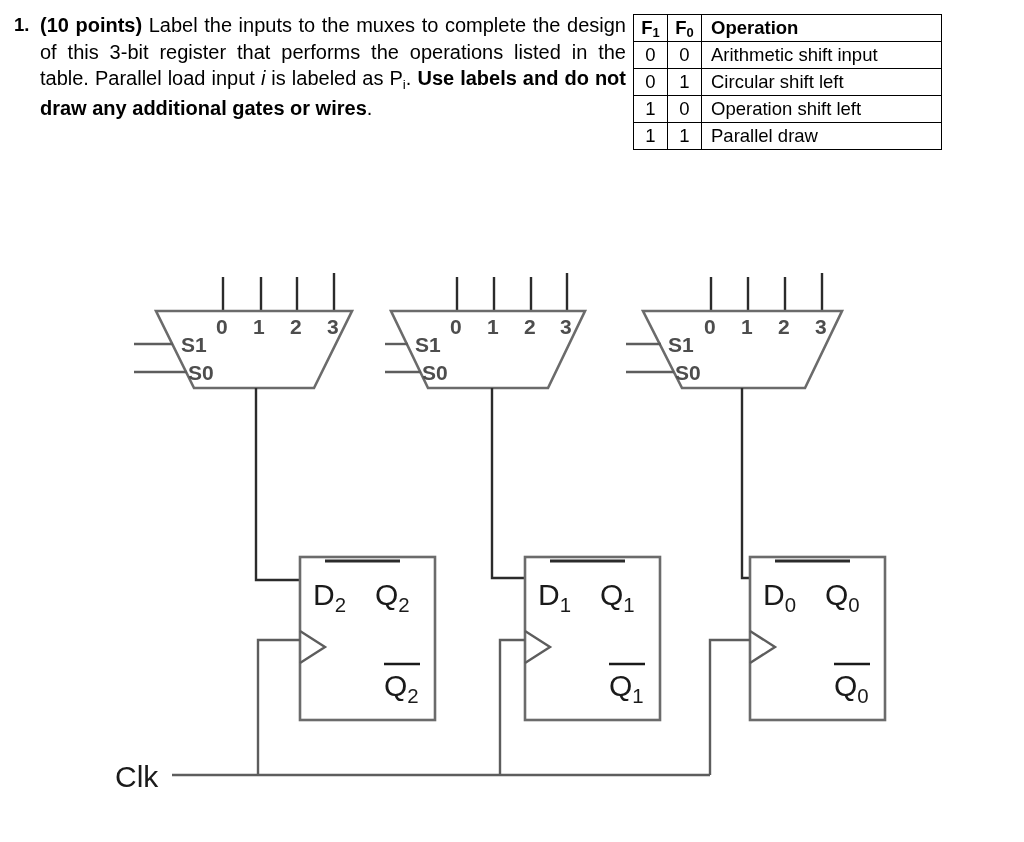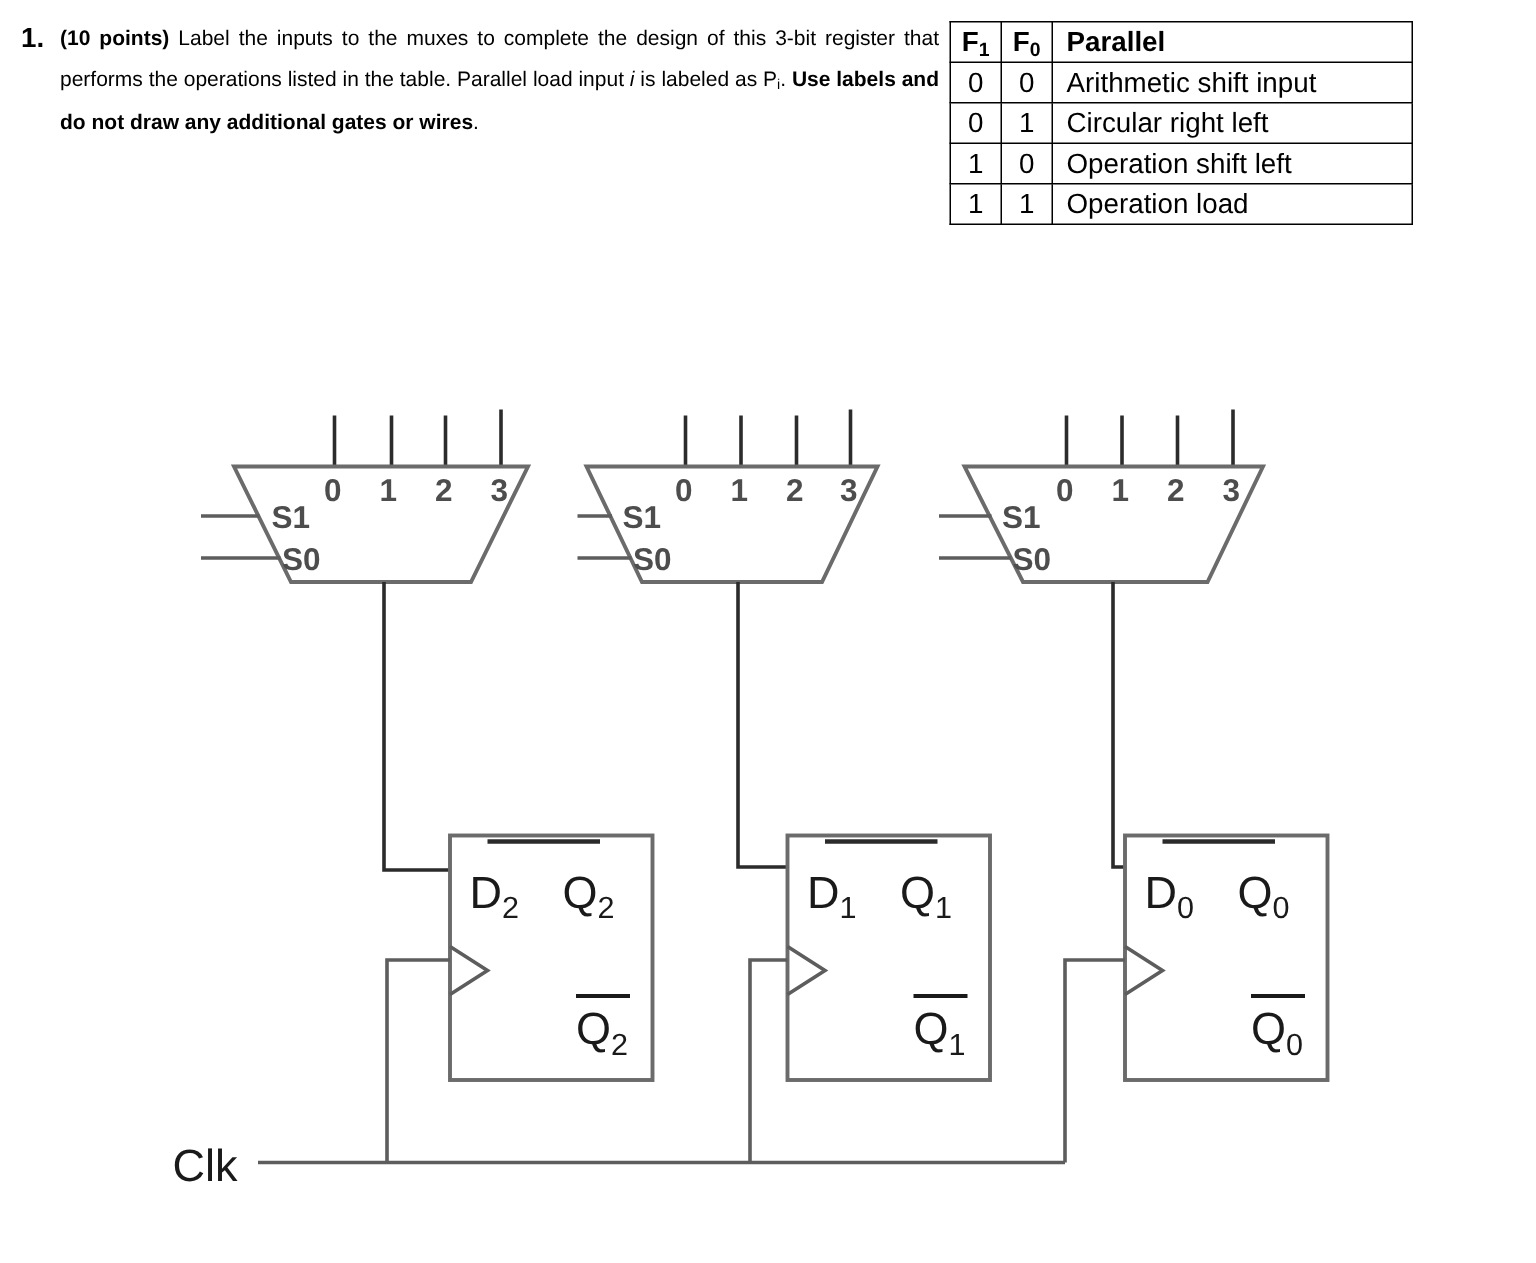--- a/index.html
+++ b/index.html
@@ -29,21 +29,21 @@
   }
   #question-number {
     font-weight: bold;
     font-size: 18.5px;
     line-height: 26.5px;
     width: 26px;
     flex: 0 0 26px;
   }
   #question-text {
     flex: 1 1 auto;
-    font-size: 14px;
+    font-size: 20px;
     line-height: 26.5px;
     text-align: justify;
     text-justify: inter-word;
   }
   #question-text .b { font-weight: bold; }
   #question-text .i { font-style: italic; }
   #question-text sub {
     font-size: 0.68em;
     vertical-align: baseline;
     position: relative;
@@ -155,43 +155,43 @@
     <div id="question-number">1.</div>
     <div id="question-text"><span class="b">(10 points)</span><span> Label the inputs to the muxes to complete the design of this 3-bit register that performs the operations listed in the table. Parallel load input </span><span class="i">i</span><span> is labeled as P</span><sub>i</sub><span>. </span><span class="b">Use labels and do not draw any additional gates or wires</span><span>.</span></div>
   </div>
 </div>
 
 <table id="truth-table">
   <thead>
     <tr>
       <th class="col-f"><span>F</span><sub>1</sub></th>
       <th class="col-f"><span>F</span><sub>0</sub></th>
-      <th class="col-op">Parallel</th>
+      <th class="col-op">Operation</th>
     </tr>
   </thead>
   <tbody>
     <tr>
       <td class="col-f">0</td>
       <td class="col-f">0</td>
       <td class="col-op">Arithmetic shift input</td>
     </tr>
     <tr>
       <td class="col-f">0</td>
       <td class="col-f">1</td>
-      <td class="col-op">Circular right left</td>
+      <td class="col-op">Circular shift left</td>
     </tr>
     <tr>
       <td class="col-f">1</td>
       <td class="col-f">0</td>
       <td class="col-op">Operation shift left</td>
     </tr>
     <tr>
       <td class="col-f">1</td>
       <td class="col-f">1</td>
-      <td class="col-op">Operation load</td>
+      <td class="col-op">Parallel draw</td>
     </tr>
   </tbody>
 </table>
 
 <svg id="diagram" viewBox="0 0 1024 842">
 
   <g>
 
     <line class="wire-dark" x1="223" y1="277" x2="223" y2="311"></line>
     <line class="wire-dark" x1="261" y1="277" x2="261" y2="311"></line>

